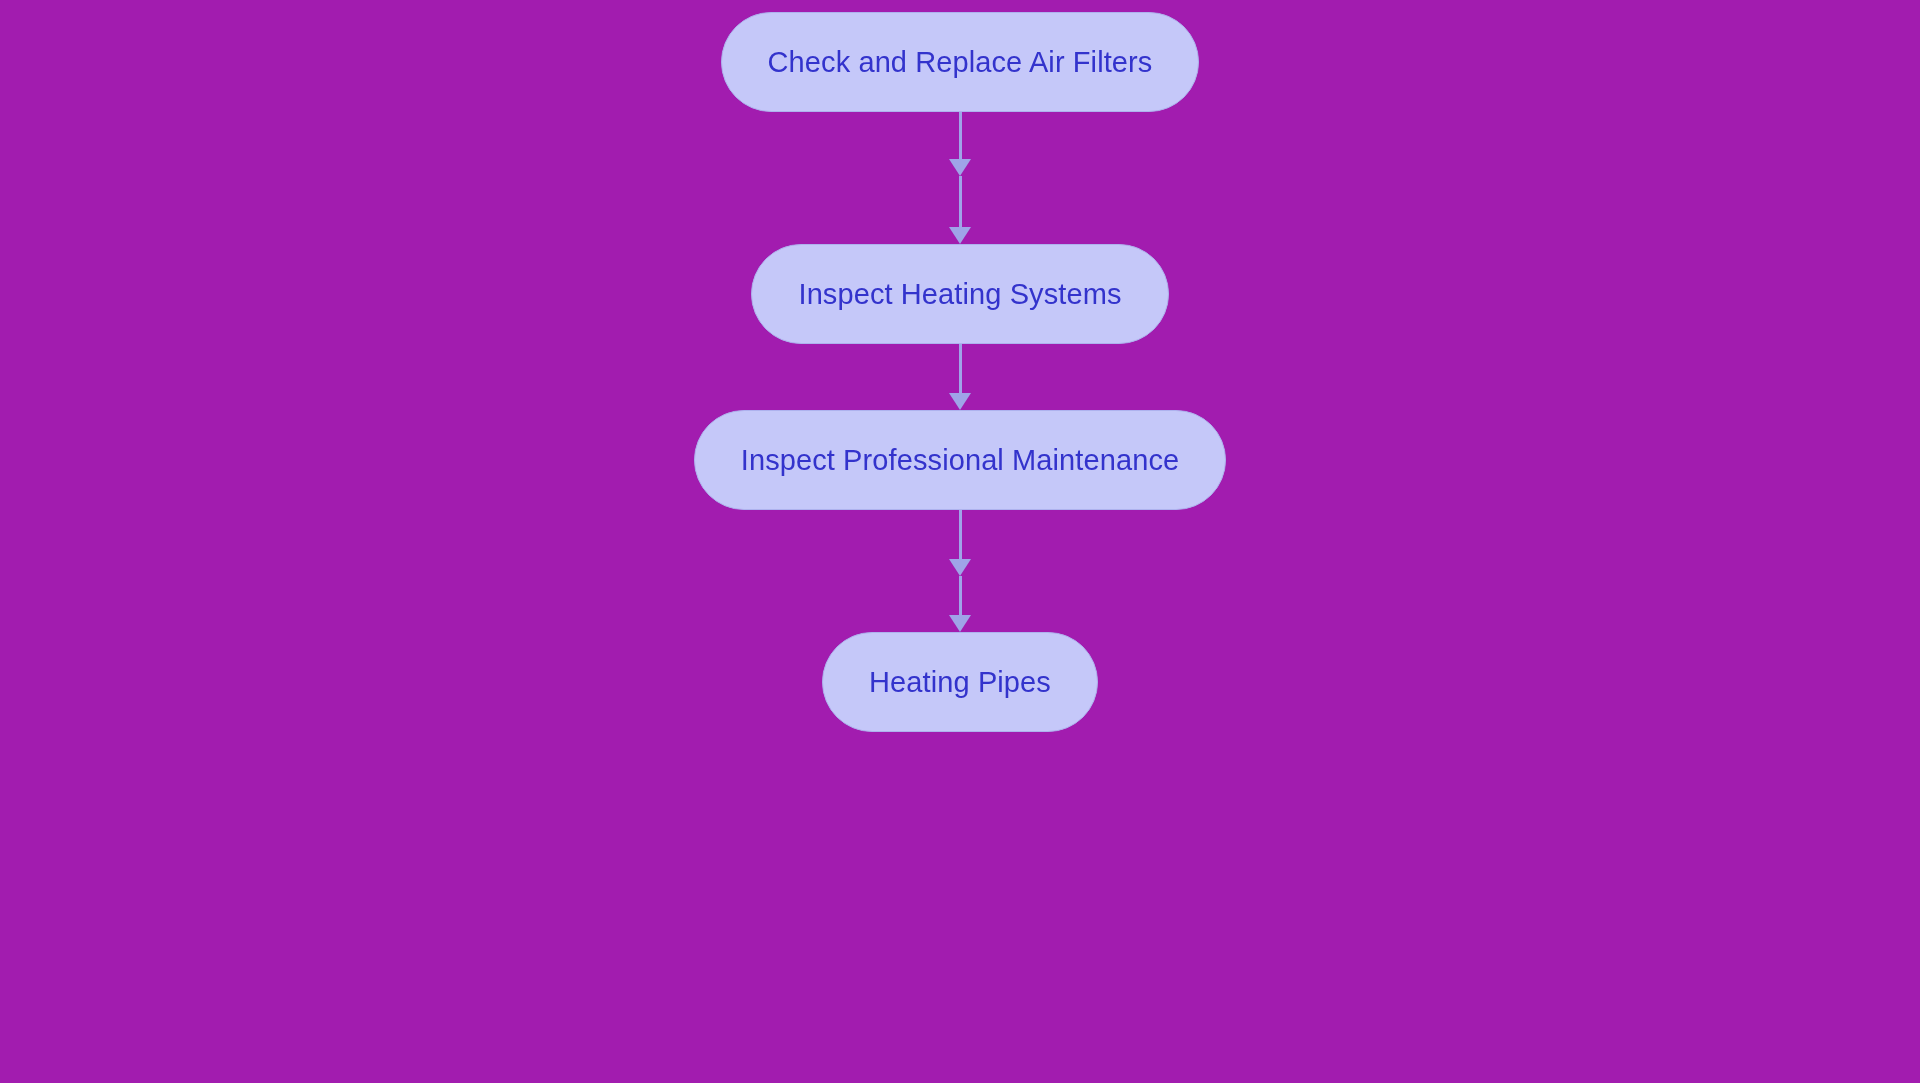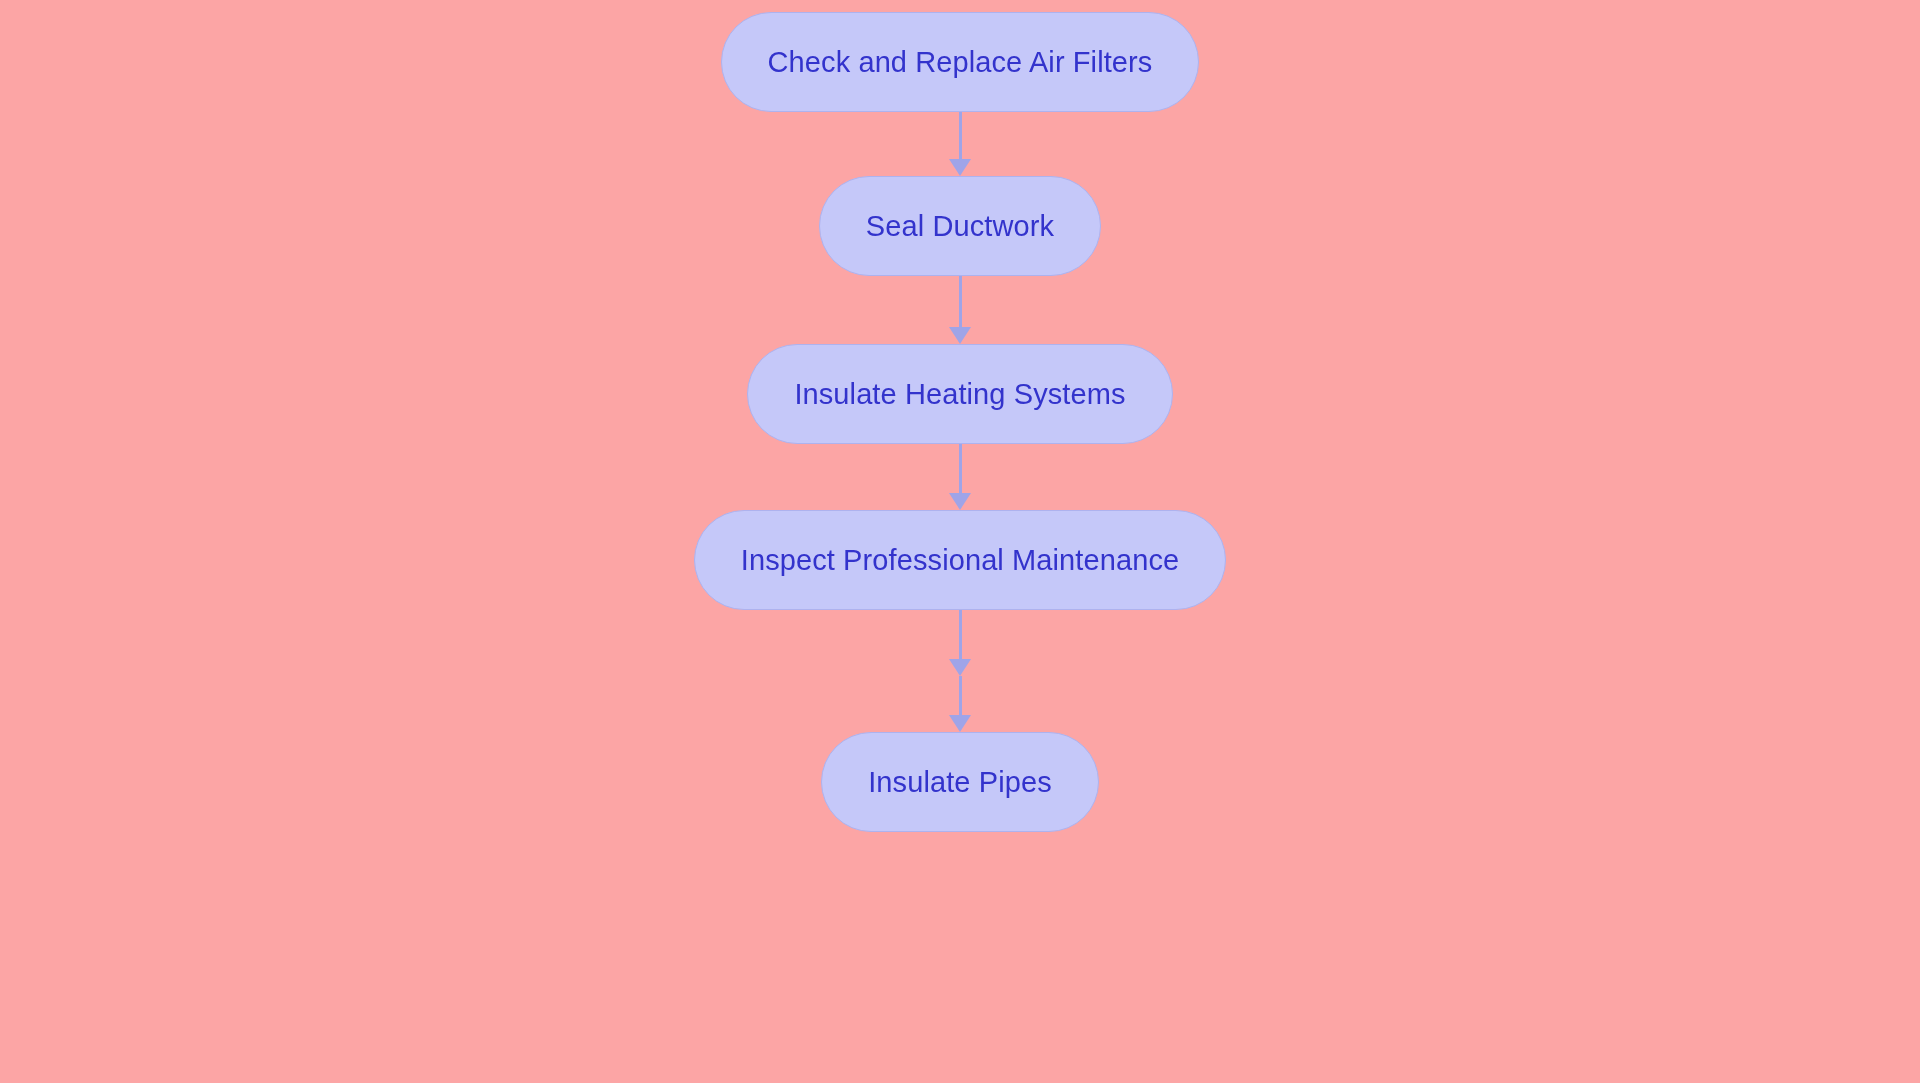--- a/index.html
+++ b/index.html
@@ -11,21 +11,21 @@
     width: 1920px;
     height: 1083px;
     font-family: "Liberation Sans", sans-serif;
     overflow: hidden;
   }
 
   #flowchart-canvas {
     position: relative;
     width: 1920px;
     height: 1083px;
-    background: #fca5a5;
+    background: #a21caf;
   }
 
   .flow-column {
     position: absolute;
     left: 0;
     top: 0;
     width: 1920px;
     height: 1083px;
     display: flex;
     flex-direction: column;
@@ -94,31 +94,28 @@
 
     <div class="flow-node">
       <span class="flow-node-label">Check and Replace Air Filters</span>
     </div>
 
     <div class="flow-connector gap-1">
       <div class="connector-line"></div>
       <div class="connector-arrowhead"></div>
     </div>
 
-    <div class="flow-node">
-      <span class="flow-node-label">Seal Ductwork</span>
-    </div>
 
     <div class="flow-connector gap-2">
       <div class="connector-line"></div>
       <div class="connector-arrowhead"></div>
     </div>
 
     <div class="flow-node">
-      <span class="flow-node-label">Insulate Heating Systems</span>
+      <span class="flow-node-label">Inspect Heating Systems</span>
     </div>
 
     <div class="flow-connector gap-3">
       <div class="connector-line"></div>
       <div class="connector-arrowhead"></div>
     </div>
 
     <div class="flow-node">
       <span class="flow-node-label">Inspect Professional Maintenance</span>
     </div>
@@ -128,17 +125,17 @@
       <div class="connector-arrowhead"></div>
     </div>
 
 
     <div class="flow-connector gap-5">
       <div class="connector-line"></div>
       <div class="connector-arrowhead"></div>
     </div>
 
     <div class="flow-node">
-      <span class="flow-node-label">Insulate Pipes</span>
+      <span class="flow-node-label">Heating Pipes</span>
     </div>
 
   </div>
 </div>
 
 </body></html>

